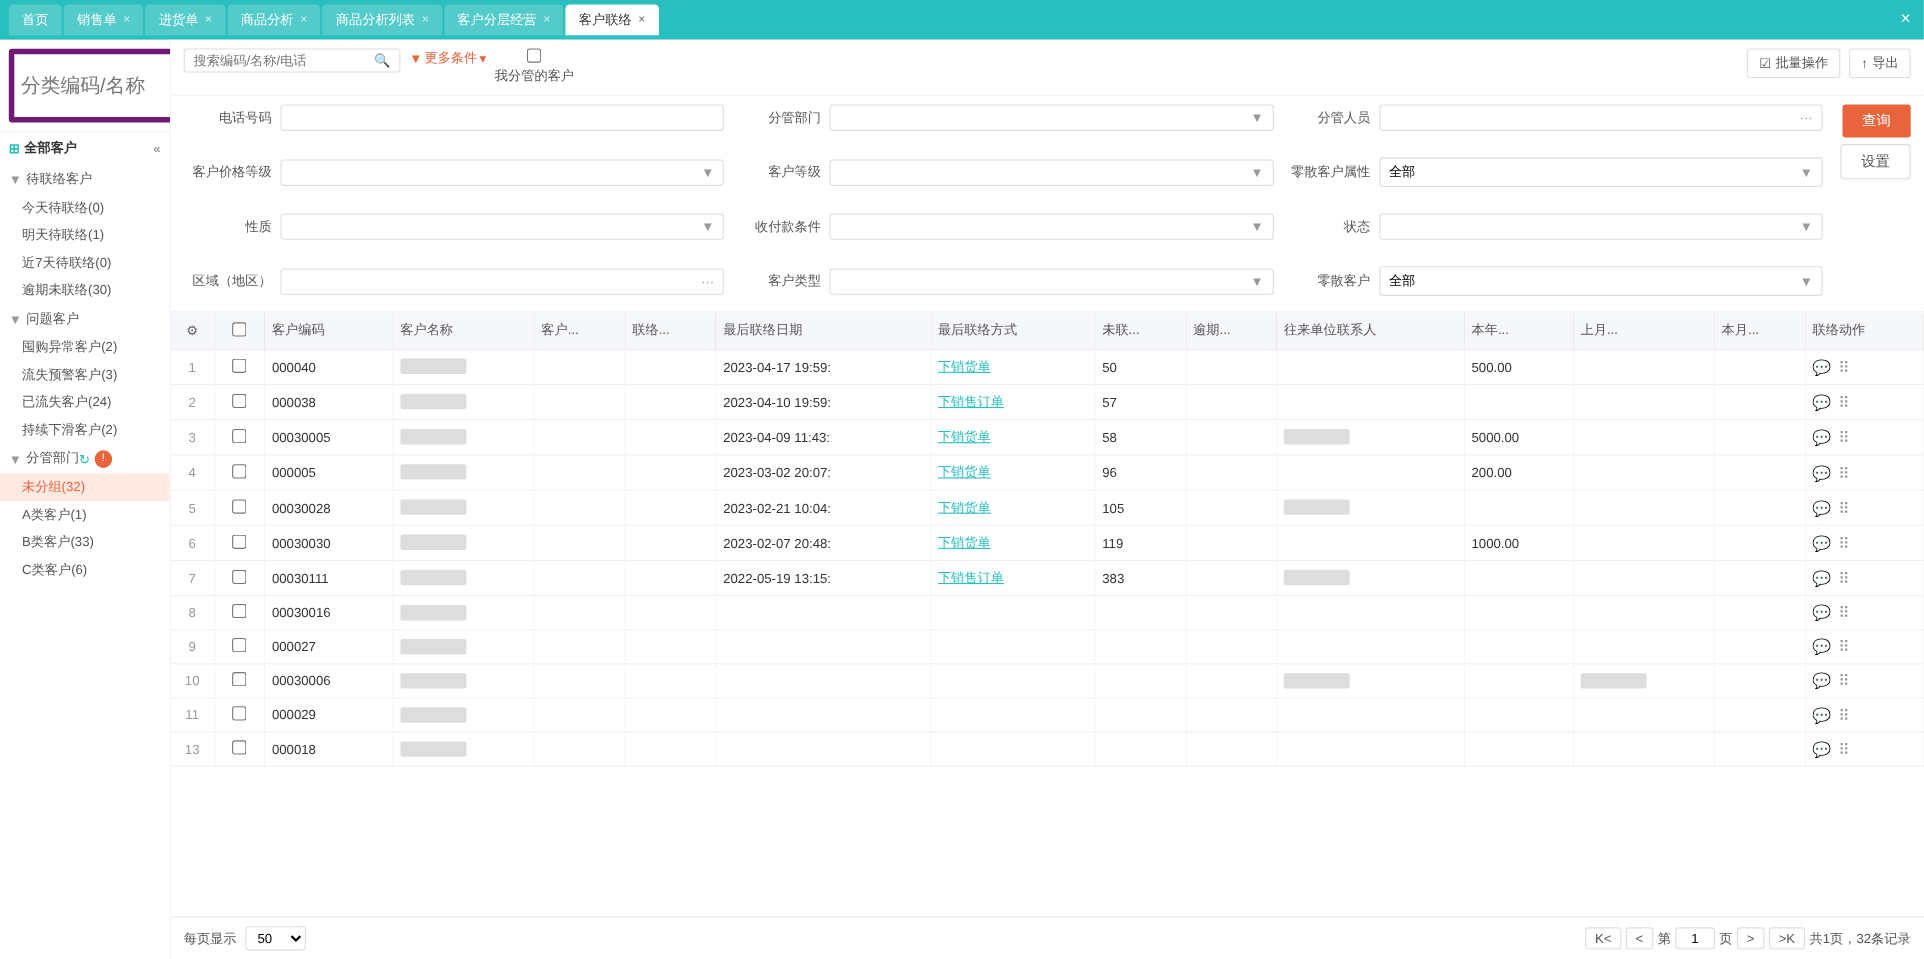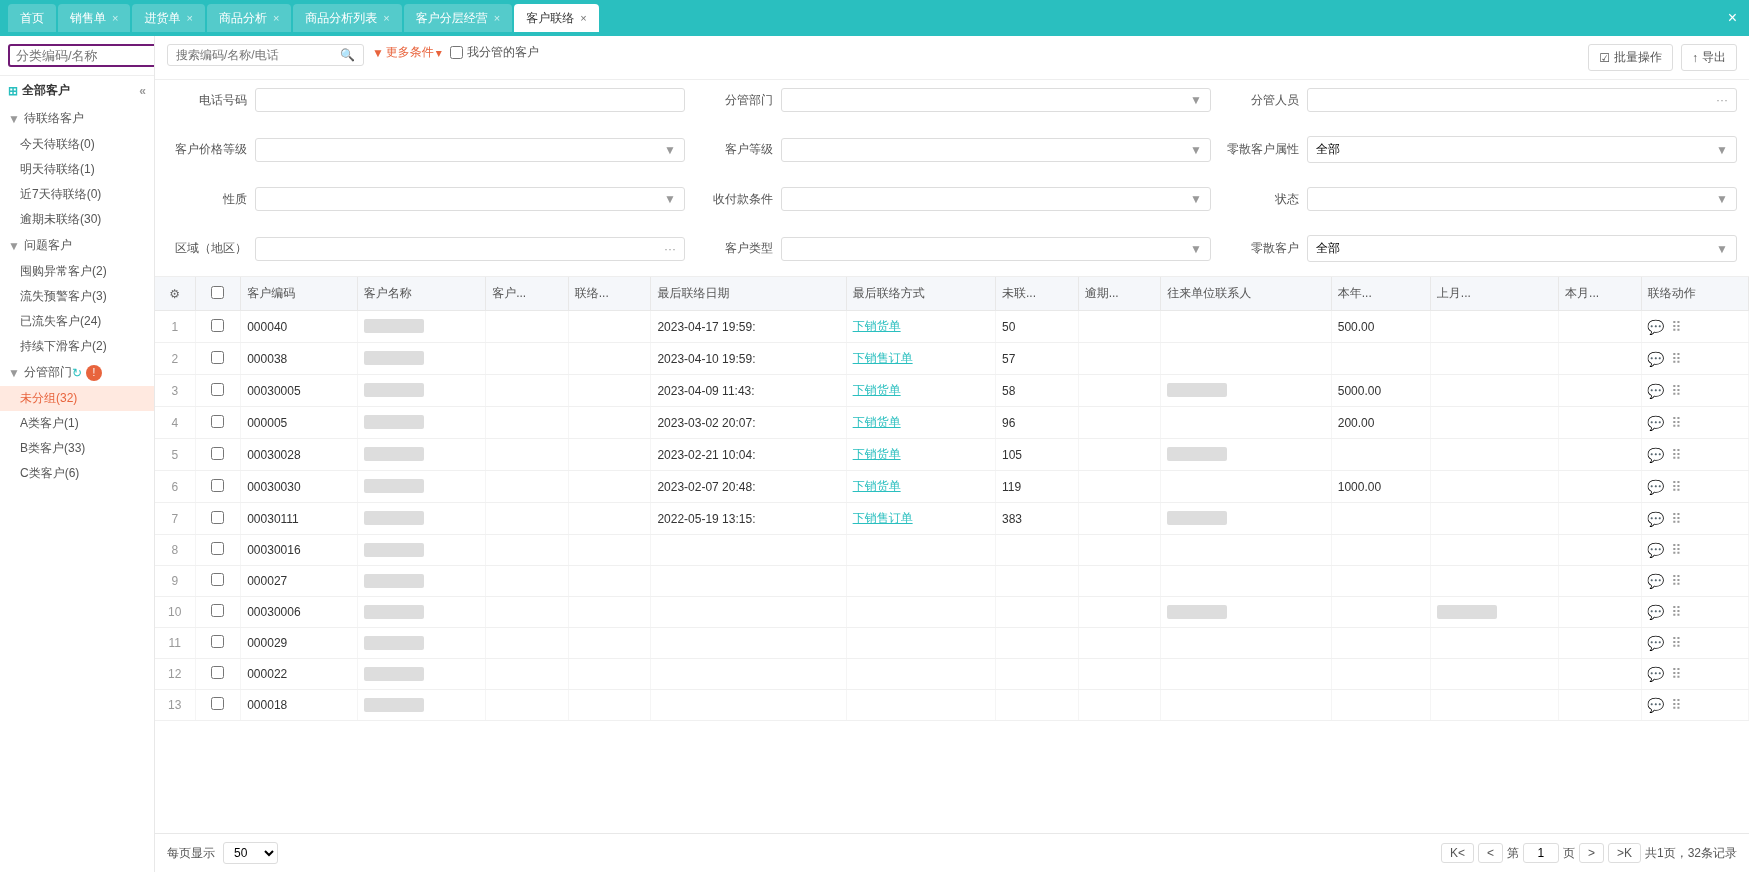--- a/index.html
+++ b/index.html
@@ -23,21 +23,21 @@
 
     
     .sidebar {
       width: 155px; min-width: 155px; background: #fff; border-right: 1px solid #e8e8e8;
       display: flex; flex-direction: column; overflow-y: auto;
     }
     .sidebar-search {
       display: flex; align-items: center; padding: 8px; border-bottom: 1px solid #eee;
     }
     .sidebar-search input {
-      flex: 1; border: 2px solid #701a75; border-radius: 3px; padding: 2px 6px; font-size: 13px; outline: none;
+      flex: 1; border: 5px solid #701a75; border-radius: 3px; padding: 18px 6px; font-size: 18px; outline: none;
     }
 
     .sidebar-section-header {
       display: flex; align-items: center; padding: 6px 8px; font-weight: bold; color: #333;
       cursor: pointer; background: #fff;
     }
     .sidebar-section-header .grid-icon { color: #2abfbf; margin-right: 4px; }
     .sidebar-section-header .collapse-icon { margin-left: auto; color: #999; }
 
     .sidebar-group-header {
@@ -60,21 +60,21 @@
       background: #fff; padding: 8px 12px; border-bottom: 1px solid #eee;
       display: flex; align-items: flex-start; gap: 8px;
     }
     .filter-search-box {
       display: flex; align-items: center; border: 1px solid #ddd; border-radius: 3px;
       padding: 3px 8px; background: #fff;
     }
     .filter-search-box input { border: none; outline: none; font-size: 12px; width: 140px; }
     .filter-search-box .icon { color: #999; margin-left: 4px; }
     .filter-more { color: #e8643d; cursor: pointer; display: flex; align-items: center; gap: 2px; }
-    .filter-checkbox { display: flex; align-items: center; gap: 4px; color: #555; cursor: pointer; }
+    .filter-checkbox { display: flex; align-items: center; gap: 4px; color: #555; cursor: pointer; flex-direction: column; }
     .filter-actions { margin-left: auto; display: flex; gap: 8px; }
     .btn-batch { border: 1px solid #ddd; background: #fff; padding: 4px 10px; border-radius: 3px; cursor: pointer; color: #555; display: flex; align-items: center; gap: 4px; }
     .btn-export { border: 1px solid #ddd; background: #fff; padding: 4px 10px; border-radius: 3px; cursor: pointer; color: #555; display: flex; align-items: center; gap: 4px; }
 
     
     .advanced-filter {
       background: #fff; padding: 8px 12px; border-bottom: 1px solid #eee;
     }
     .filter-row { display: flex; align-items: center; margin-bottom: 6px; gap: 8px; }
     .filter-label { color: #555; width: 80px; text-align: right; flex-shrink: 0; }
@@ -330,20 +330,24 @@
             <div class="filter-select" style="flex:2;">
               <span></span>
                 <span class="arrow">▼</span>
             </div>
             <span class="filter-label">零散客户</span>
             <div class="filter-select" style="flex:2;">
               <span>全部</span>
                 <span class="arrow">▼</span>
             </div>
           </div>
+        </div>
+        <div class="filter-actions-right">
+          <button class="btn-query">查询</button>
+          <button class="btn-reset">设置</button>
         </div>
       </div>
     </div>
 
     <div class="table-container">
       <table>
         <thead>
           <tr>
             <th><span class="settings-icon-th">⚙</span></th>
             <th class="checkbox-th"><input type="checkbox" style=""></th>
@@ -599,42 +603,20 @@
     <td></td>
     <td></td>
     <td>
       <div class="action-icons">
         <span class="action-icon" title="联络">💬</span>
         <span class="action-icon" title="更多">⠿</span>
       </div>
     </td>
   </tr>
             <tr>
-    <td>12</td>
-    <td style="text-align:center"><input type="checkbox" style=""></td>
-    <td>000022</td>
-    <td><span style="background:#ddd;color:transparent;border-radius:2px;min-width:60px;height:14px;display:inline-block;">淡</span></td>
-    <td></td>
-    <td></td>
-    <td></td>
-    <td></td>
-    <td></td>
-    <td></td>
-    <td></td>
-    <td></td>
-    <td></td>
-    <td></td>
-    <td>
-      <div class="action-icons">
-        <span class="action-icon" title="联络">💬</span>
-        <span class="action-icon" title="更多">⠿</span>
-      </div>
-    </td>
-  </tr>
-            <tr>
     <td>13</td>
     <td style="text-align:center"><input type="checkbox" style=""></td>
     <td>000018</td>
     <td><span style="background:#ddd;color:transparent;border-radius:2px;min-width:60px;height:14px;display:inline-block;">　　　　</span></td>
     <td></td>
     <td></td>
     <td></td>
     <td></td>
     <td></td>
     <td></td>

